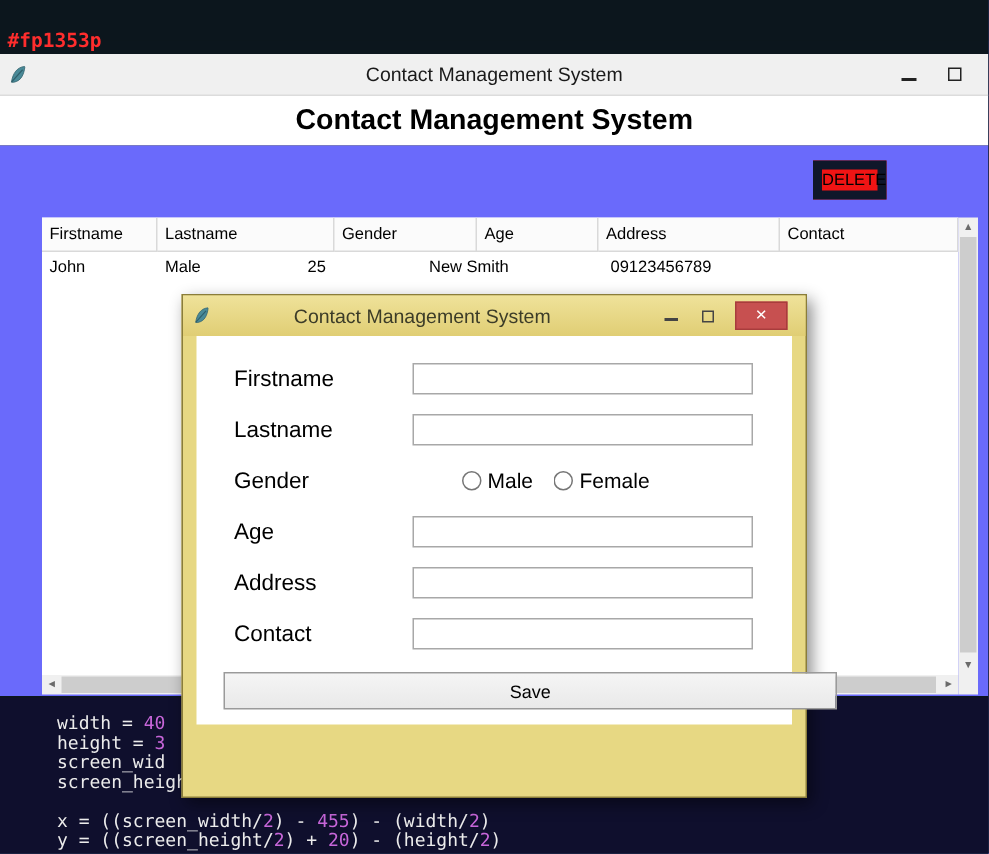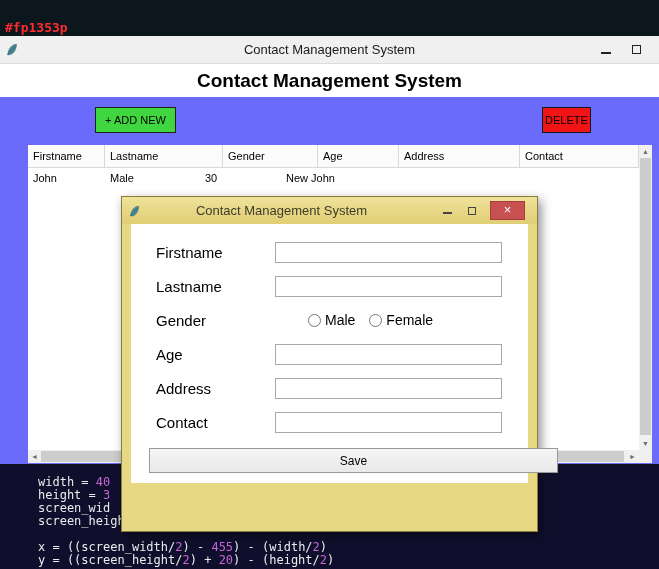--- a/index.html
+++ b/index.html
@@ -38,21 +38,21 @@
   }
   .mw-body { position:relative; height:367px; background:#6a6afb; }
 
   .btn-add {
     position:absolute; left:95px; top:10px; width:81px; height:26px;
     background:#3fd63f; border:1px solid #1f1f1f; font-family:inherit;
     font-size:11px; color:#000; cursor:pointer;
   }
   .btn-delete {
     position:absolute; left:542px; top:10px; width:49px; height:26px;
-    background:#f01414; border:1px solid #0f172a; font-family:inherit;
+    background:#f01414; border:6px solid #0f172a; font-family:inherit;
     font-size:11px; color:#000; cursor:pointer;
   }
 
   
   .table-wrap { position:absolute; left:28px; top:48px; width:624px; height:318px; }
   .tbl-area { position:absolute; left:0; top:0; width:611px; height:305px; background:#fff; overflow:hidden; }
   .tbl-header { display:flex; height:23px; background:#fbfbfb; }
   .th {
     font-size:11px; color:#000; padding:5px 0 0 5px;
     border-right:1px solid #d9d9d9; border-bottom:1px solid #d9d9d9;
@@ -150,38 +150,38 @@
           </span>
         <span class="ctrl">
             <span class="glyph-max"></span>
           </span>
       </span>
     </div>
 
     <div class="mw-header">Contact Management System</div>
 
     <div class="mw-body">
-      <button class="btn-add">+ ADD NEW</button>
       <button class="btn-delete">DELETE</button>
 
       <div class="table-wrap">
         <div class="tbl-area">
           <div class="tbl-header">
             <div class="th c0">Firstname</div>
             <div class="th c1">Lastname</div>
             <div class="th c2">Gender</div>
             <div class="th c3">Age</div>
             <div class="th c4">Address</div>
             <div class="th c5">Contact</div>
           </div>
           <div class="tbl-row">
             <div class="td c0">John</div>
             <div class="td c2">Male</div>
-            <div class="td c3">30</div>
-            <div class="td c4">New John</div>
+            <div class="td c3">25</div>
+            <div class="td c4">New Smith</div>
+            <div class="td c5">09123456789</div>
           </div>
         </div>
 
         <div class="vsb">
           <div class="sb-arrow up">▲</div>
           <div class="thumb"></div>
           <div class="sb-arrow down">▼</div>
         </div>
         <div class="hsb">
           <div class="sb-arrow left">◄</div>

